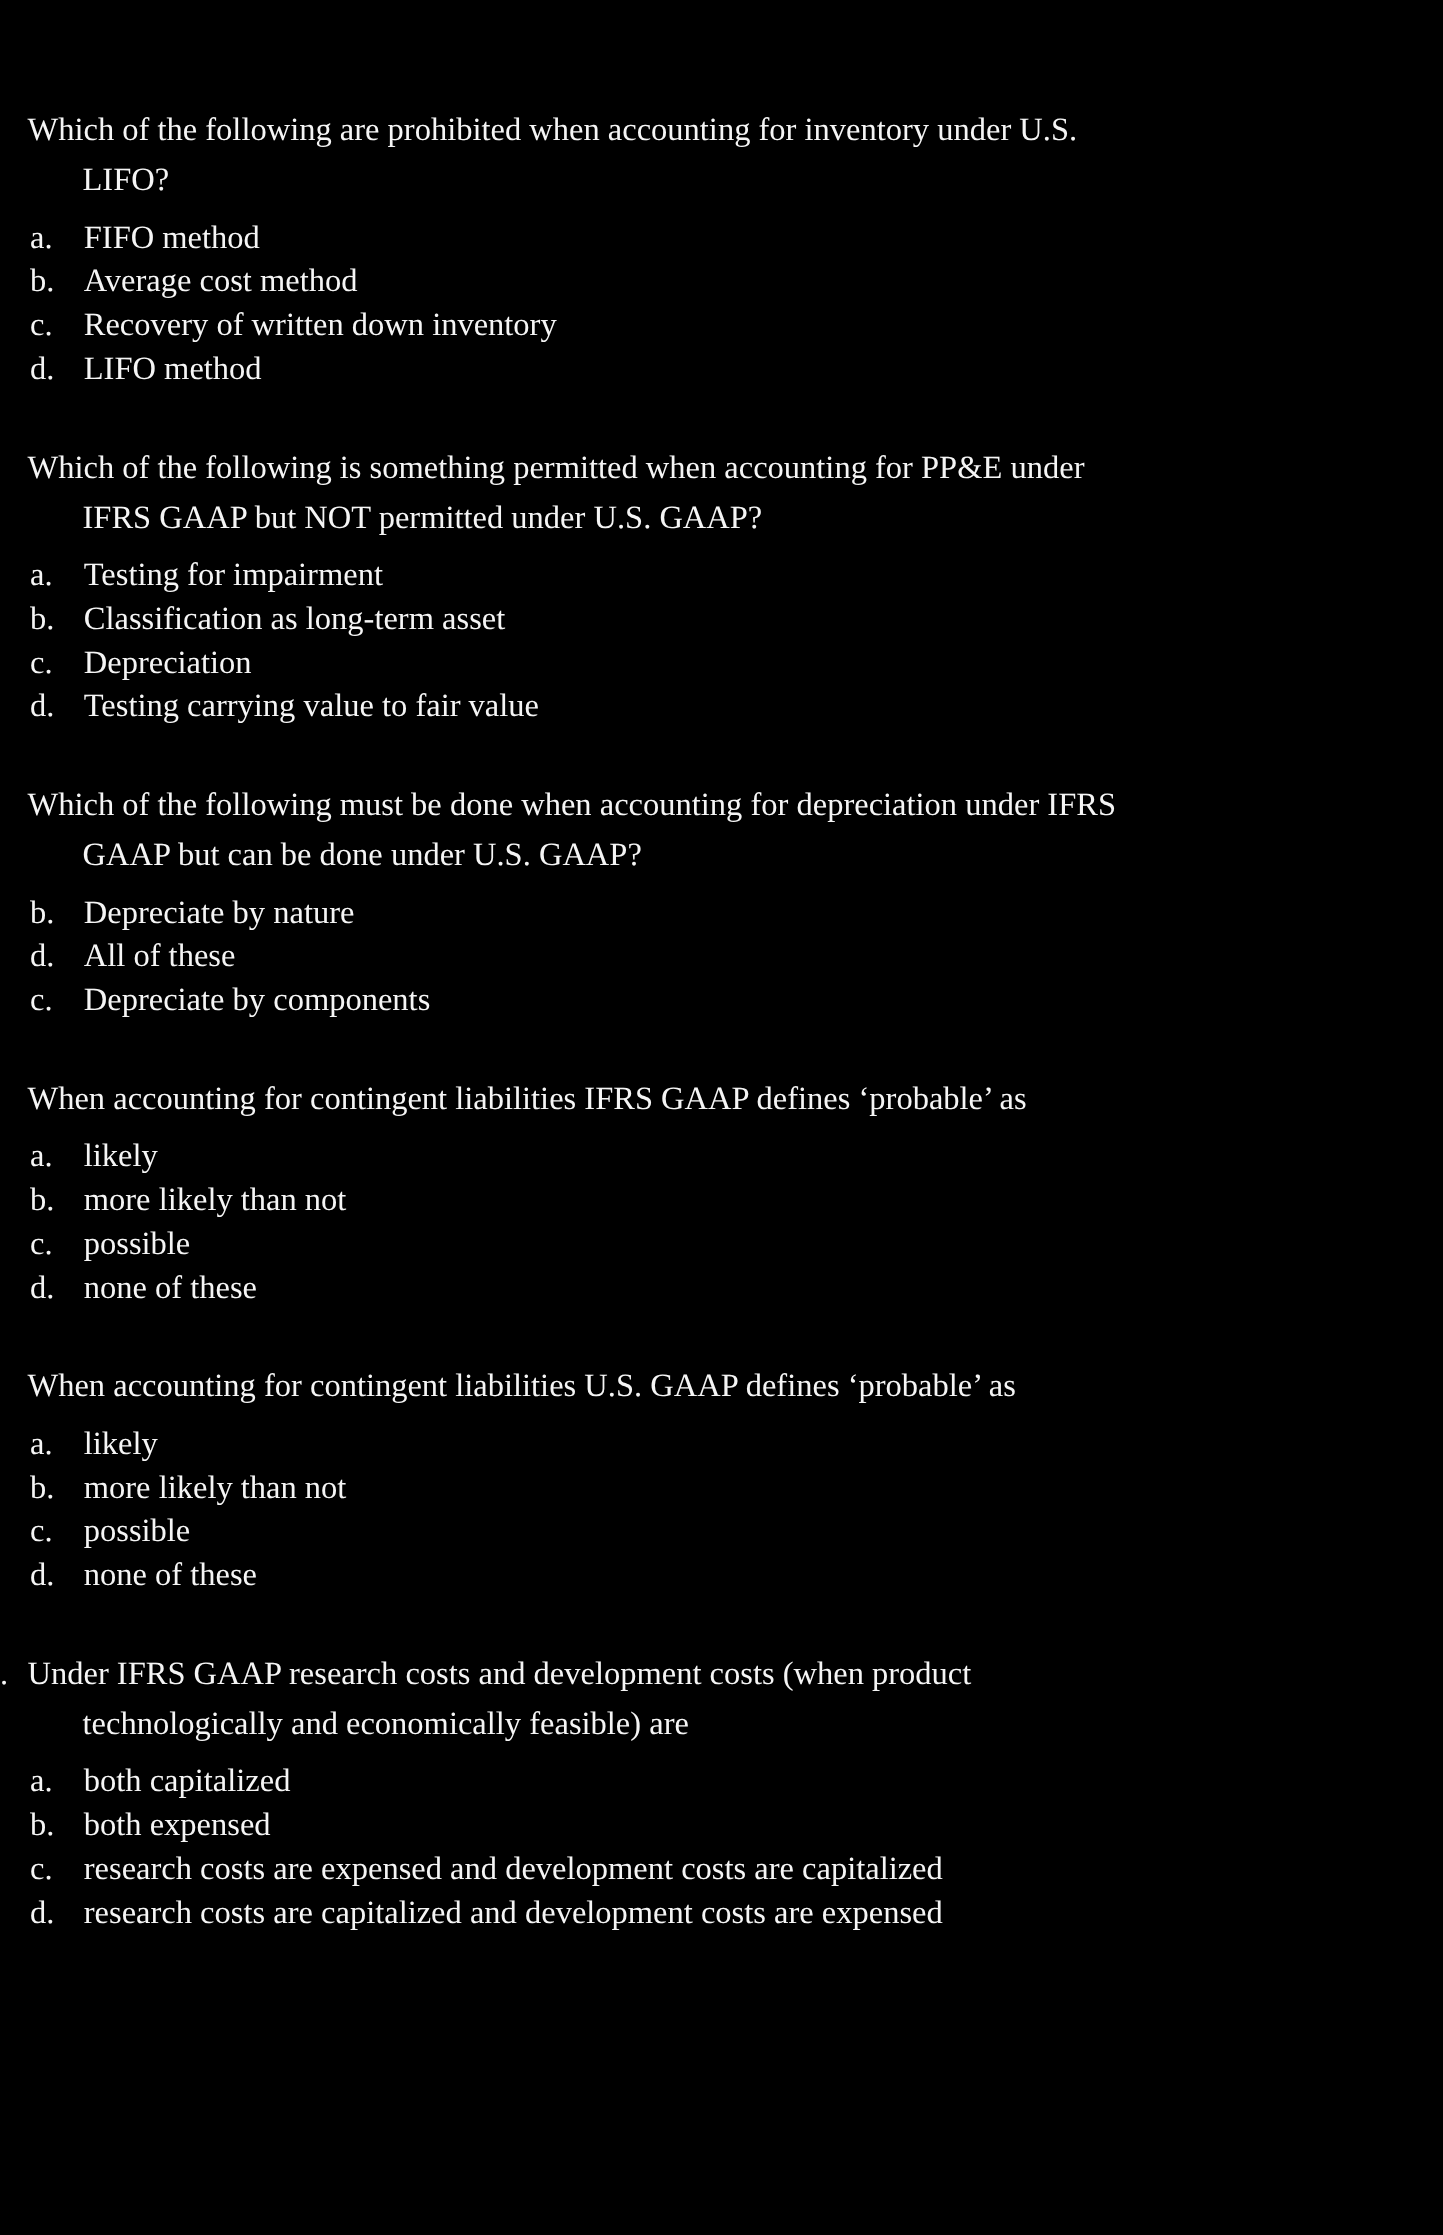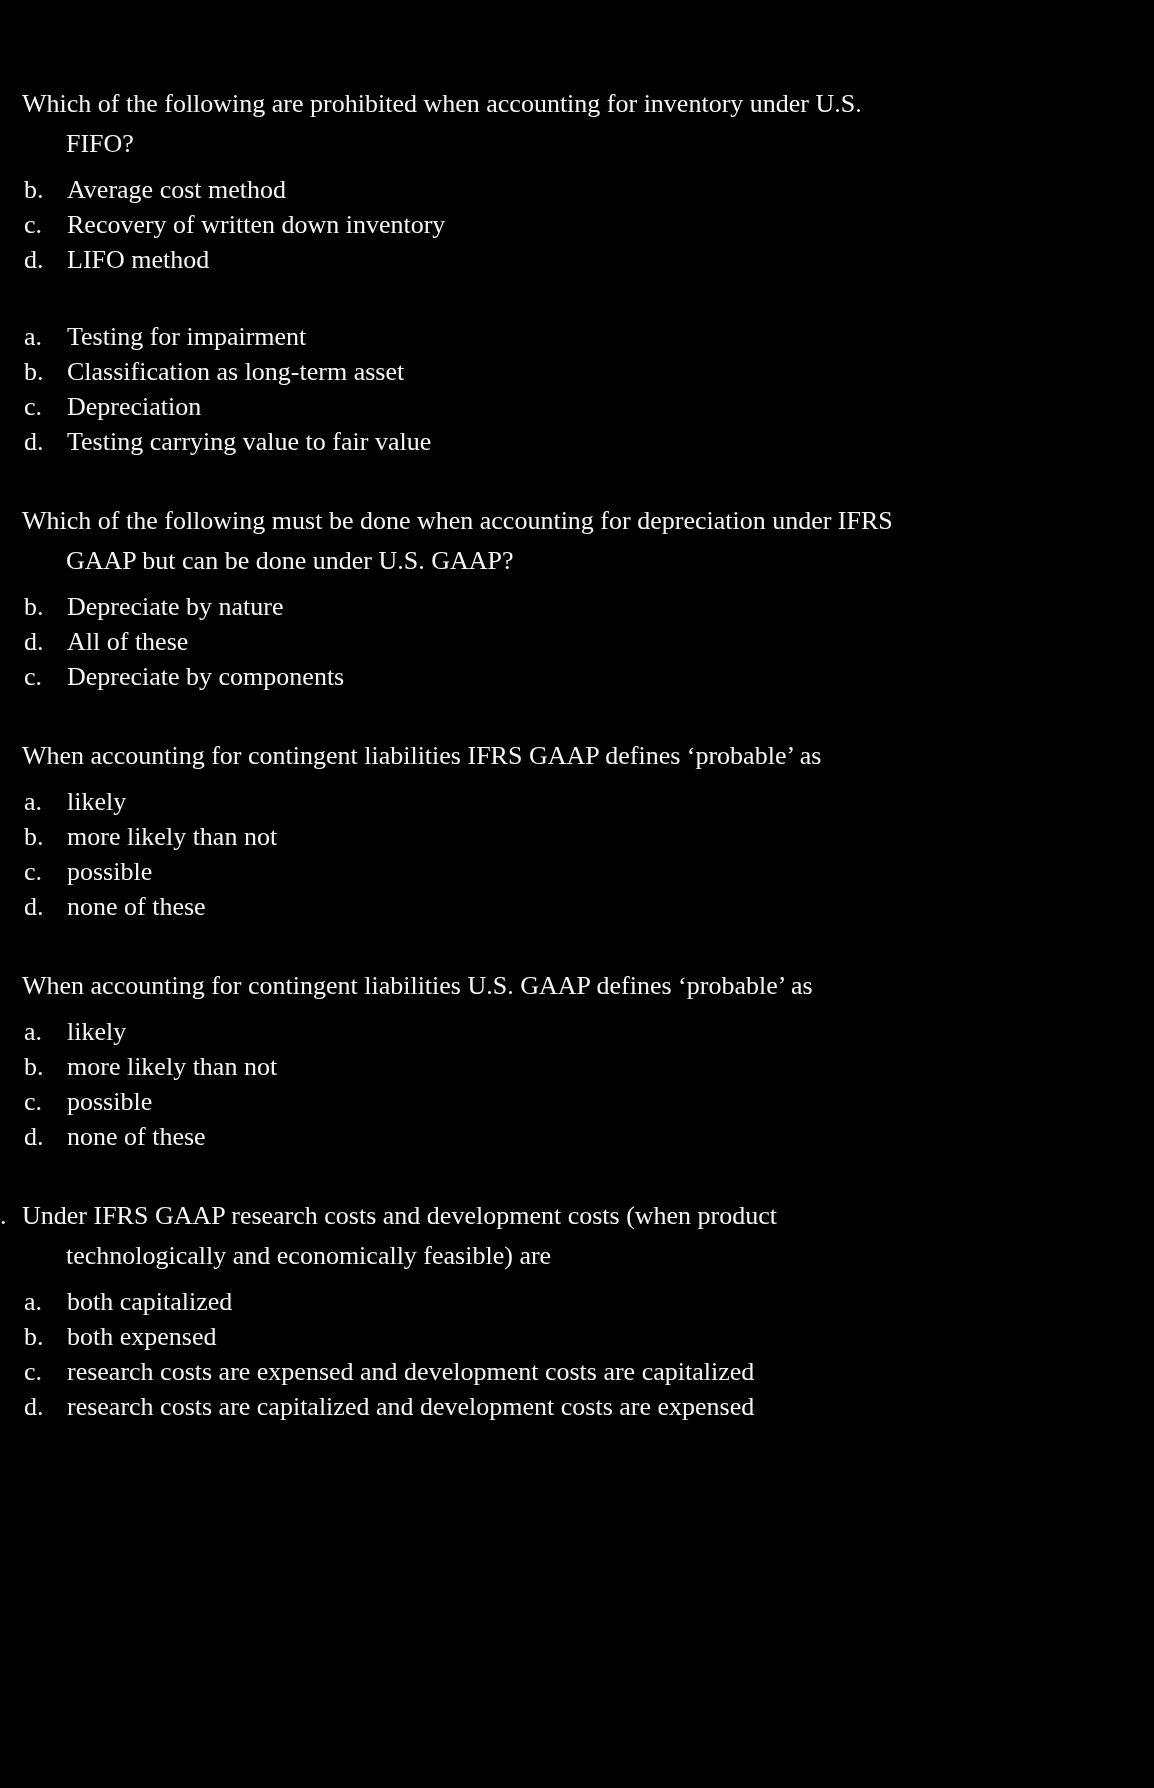--- a/index.html
+++ b/index.html
@@ -52,27 +52,32 @@
   }
 </style>
 </head>
 <body>
 
 <div class="page">
   <div id="questions">
       <div class="question">
         <div class="prompt">
           <div class="prompt-line"><span class="marker"></span><span>Which of the following are prohibited when accounting for inventory under U.S.</span></div>
-          <div class="prompt-line cont"><span>FIFO?</span></div>
+          <div class="prompt-line cont"><span>LIFO?</span></div>
         </div>
+        <div class="option"><span class="opt-letter">a.</span><span class="opt-text">FIFO method</span></div>
         <div class="option"><span class="opt-letter">b.</span><span class="opt-text">Average cost method</span></div>
         <div class="option"><span class="opt-letter">c.</span><span class="opt-text">Recovery of written down inventory</span></div>
         <div class="option"><span class="opt-letter">d.</span><span class="opt-text">LIFO method</span></div>
       </div>
       <div class="question">
+        <div class="prompt">
+          <div class="prompt-line"><span class="marker"></span><span>Which of the following is something permitted when accounting for PP&amp;E under</span></div>
+          <div class="prompt-line cont"><span>IFRS GAAP but NOT permitted under U.S. GAAP?</span></div>
+        </div>
         <div class="option"><span class="opt-letter">a.</span><span class="opt-text">Testing for impairment</span></div>
         <div class="option"><span class="opt-letter">b.</span><span class="opt-text">Classification as long-term asset</span></div>
         <div class="option"><span class="opt-letter">c.</span><span class="opt-text">Depreciation</span></div>
         <div class="option"><span class="opt-letter">d.</span><span class="opt-text">Testing carrying value to fair value</span></div>
       </div>
       <div class="question">
         <div class="prompt">
           <div class="prompt-line"><span class="marker"></span><span>Which of the following must be done when accounting for depreciation under IFRS</span></div>
           <div class="prompt-line cont"><span>GAAP but can be done under U.S. GAAP?</span></div>
         </div>

